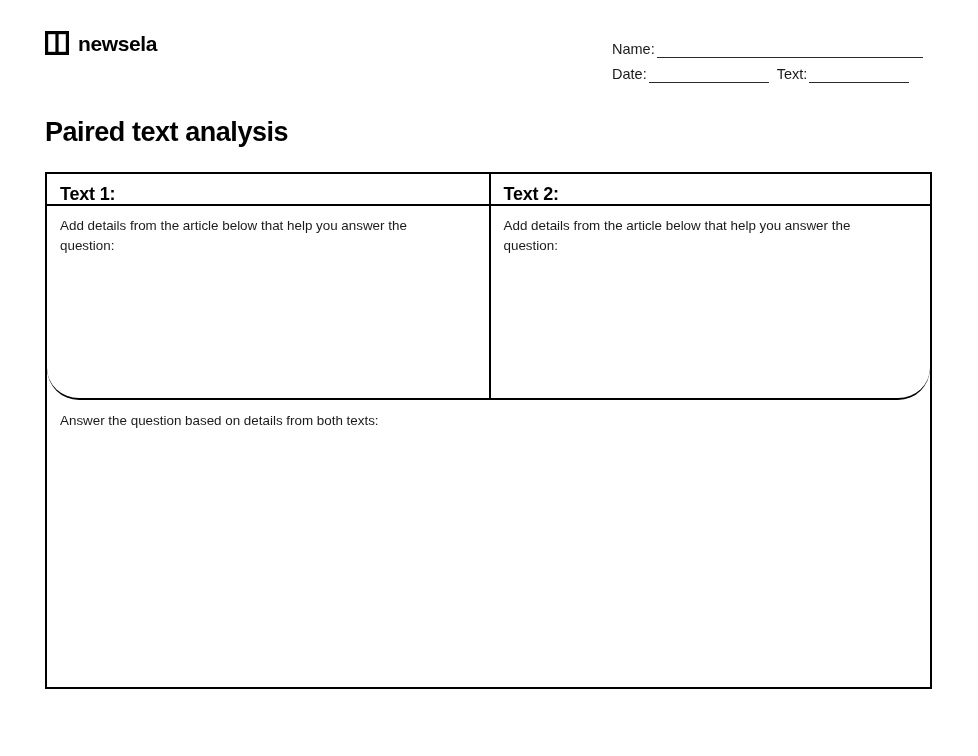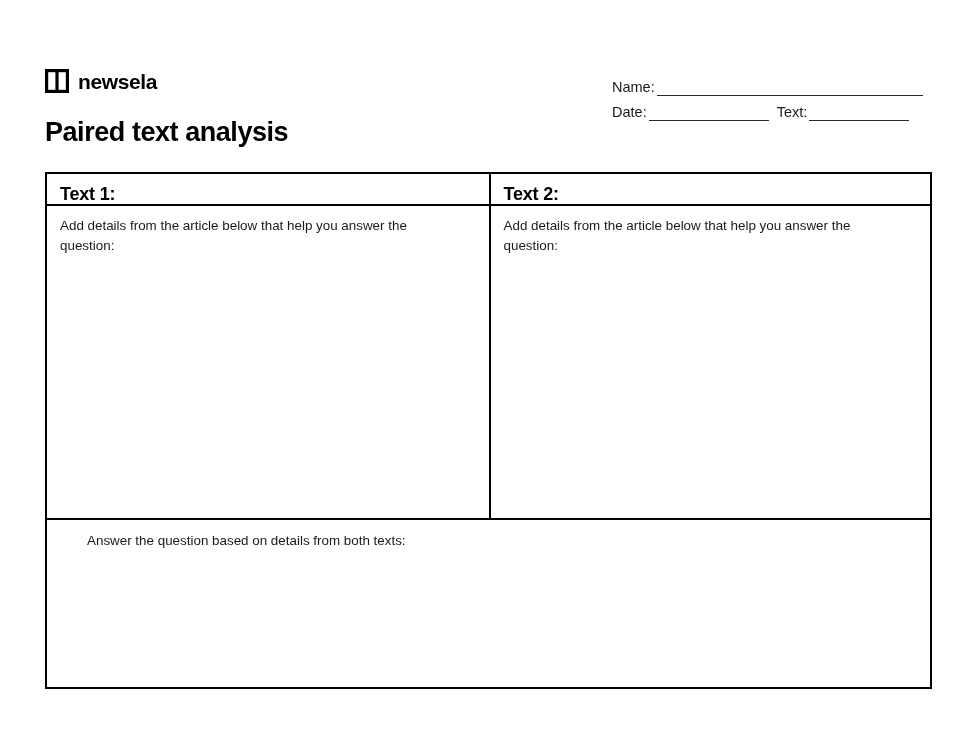--- a/index.html
+++ b/index.html
@@ -22,21 +22,20 @@
     inset: 0;
   }
 
   
   .header {
     position: absolute;
     left: 0;
     top: 0;
     width: 978px;
     height: 92px;
-    margin-top: 38px;
   }
 
   .brand {
     position: absolute;
     left: 45px;
     top: 31px;
     display: flex;
     align-items: center;
     gap: 9px;
   }
@@ -114,22 +113,23 @@
   }
   .row-question {
     height: 57px;
     border-bottom: 2px solid #000000;
   }
   .row-textheads {
     height: 32px;
     border-bottom: 2px solid #000000;
   }
   .row-details {
-    height: 314px;
+    height: 194px;
     border-bottom: 2px solid #000000;
+    border-radius: 32px;
   }
   .row-answer {
     height: 158px;
   }
 
   .cell {
     box-sizing: border-box;
     padding: 9px 13px 0 13px;
     overflow: hidden;
   }
@@ -170,21 +170,20 @@
     max-width: 860px;
   }
 
   .cell-texthead {
   }
   .cell-details {
     padding-top: 10px;
   }
   .cell-answer {
     padding-top: 11px;
-    margin-left: 27px;
   }
   .cell-question {
     padding-top: 13px;
   }
 </style>
 </head>
 <body>
 
 <div class="page">
 

